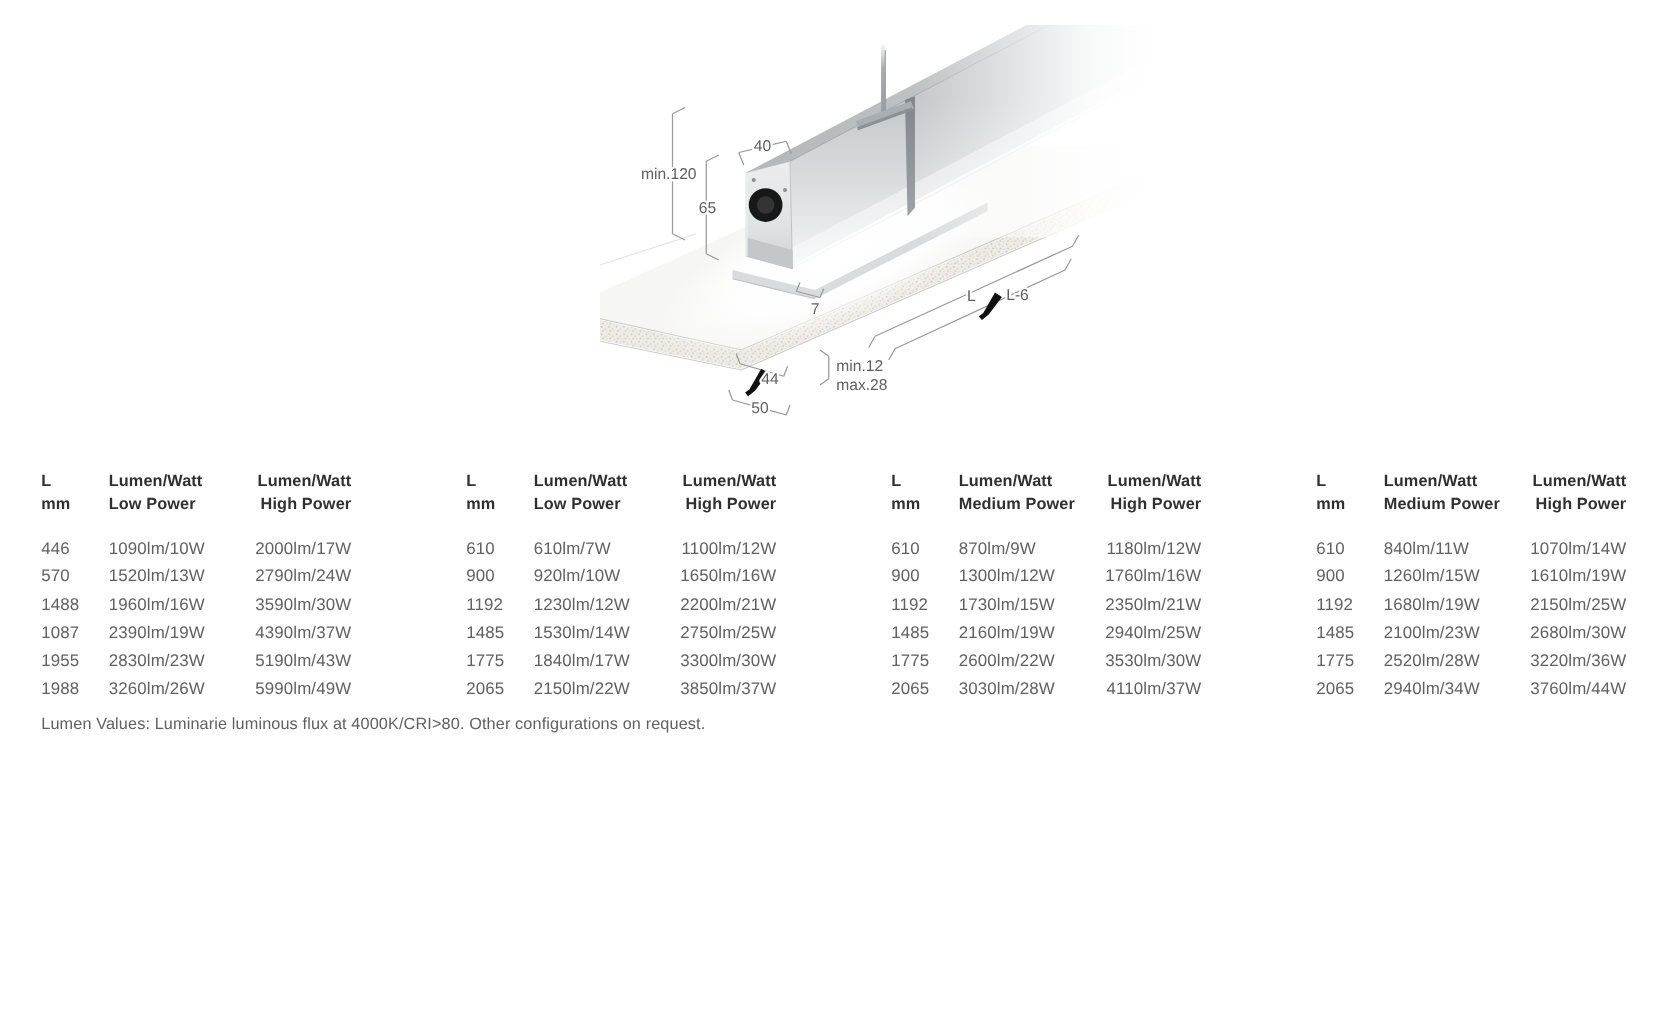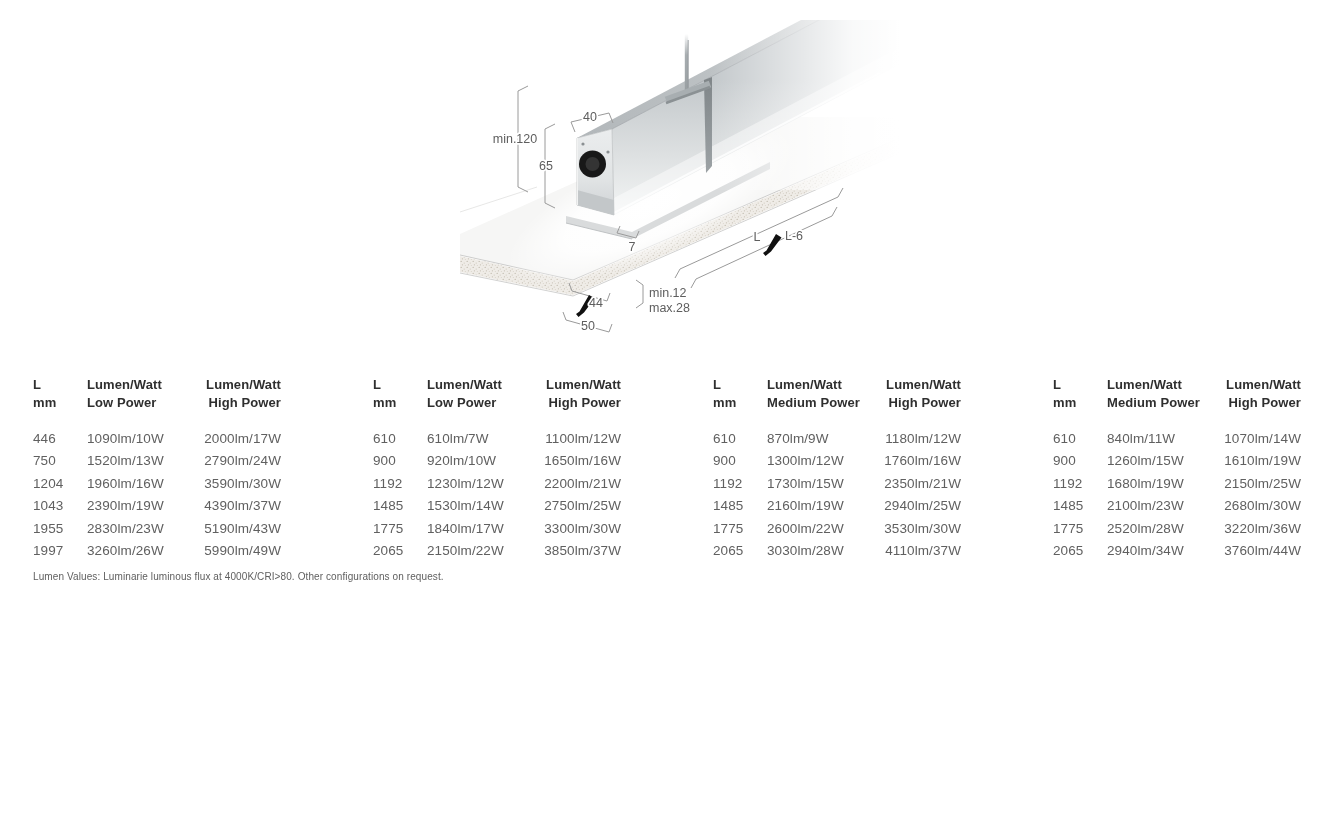--- a/index.html
+++ b/index.html
@@ -1,41 +1,41 @@
 <!DOCTYPE html>
 <html><head>
 <meta charset="utf-8">
 <style>
   html,body{margin:0;padding:0;}
   body{
     width:1344px;height:824px;position:relative;background:#ffffff;overflow:hidden;
     font-family:"Liberation Sans",sans-serif;
   }
   
-  .drawing-wrap{position:absolute;left:460px;top:20px;width:440px;height:330px;}
+  .drawing-wrap{position:absolute;left:480px;top:20px;width:440px;height:330px;}
   svg{display:block;}
   svg text{
     font-family:"Liberation Sans",sans-serif;
     font-size:12.5px;fill:#5e5e5e;
     paint-order:stroke;stroke:#ffffff;stroke-width:3.5px;stroke-linejoin:round;
   }
   
   .tables-row{position:absolute;left:33px;top:376px;display:flex;gap:92px;}
   .lumen-table{width:248px;display:grid;grid-template-columns:54px 112px 1fr;align-content:start;}
   .lumen-table .th{
     font-size:13px;font-weight:bold;color:#2f2f2f;line-height:18px;
     padding-bottom:16px;letter-spacing:.1px;white-space:nowrap;
   }
   .lumen-table .th span{display:block;}
   .lumen-table .th.right, .lumen-table .cell.right{text-align:right;}
   .lumen-table .cell{
     font-size:13.5px;color:#606060;line-height:22.4px;white-space:nowrap;letter-spacing:.1px;
   }
   .footnote{
-    position:absolute;left:33px;top:571px;font-size:10px;color:#606060;letter-spacing:.1px;
+    position:absolute;left:33px;top:571px;font-size:13px;color:#606060;letter-spacing:.1px;
   }
 </style>
 </head>
 <body>
 
 <div class="drawing-wrap">
 <svg width="440" height="330" viewBox="0 0 440 330">
   <defs>
     <pattern id="speckle" width="6" height="6" patternUnits="userSpaceOnUse">
       <rect width="6" height="6" fill="#efece7"></rect>
@@ -158,33 +158,33 @@
         <span>Lumen/Watt</span>
         <span>Low Power</span>
       </div>
       <div class="th right">
         <span>Lumen/Watt</span>
         <span>High Power</span>
       </div>
       <div class="cell">446</div>
       <div class="cell">1090lm/10W</div>
       <div class="cell right">2000lm/17W</div>
-      <div class="cell">750</div>
+      <div class="cell">570</div>
       <div class="cell">1520lm/13W</div>
       <div class="cell right">2790lm/24W</div>
-      <div class="cell">1204</div>
+      <div class="cell">1488</div>
       <div class="cell">1960lm/16W</div>
       <div class="cell right">3590lm/30W</div>
-      <div class="cell">1043</div>
+      <div class="cell">1087</div>
       <div class="cell">2390lm/19W</div>
       <div class="cell right">4390lm/37W</div>
       <div class="cell">1955</div>
       <div class="cell">2830lm/23W</div>
       <div class="cell right">5190lm/43W</div>
-      <div class="cell">1997</div>
+      <div class="cell">1988</div>
       <div class="cell">3260lm/26W</div>
       <div class="cell right">5990lm/49W</div>
     </div>
   <div class="lumen-table">
       <div class="th">
         <span>L</span>
         <span>mm</span>
       </div>
       <div class="th">
         <span>Lumen/Watt</span>

